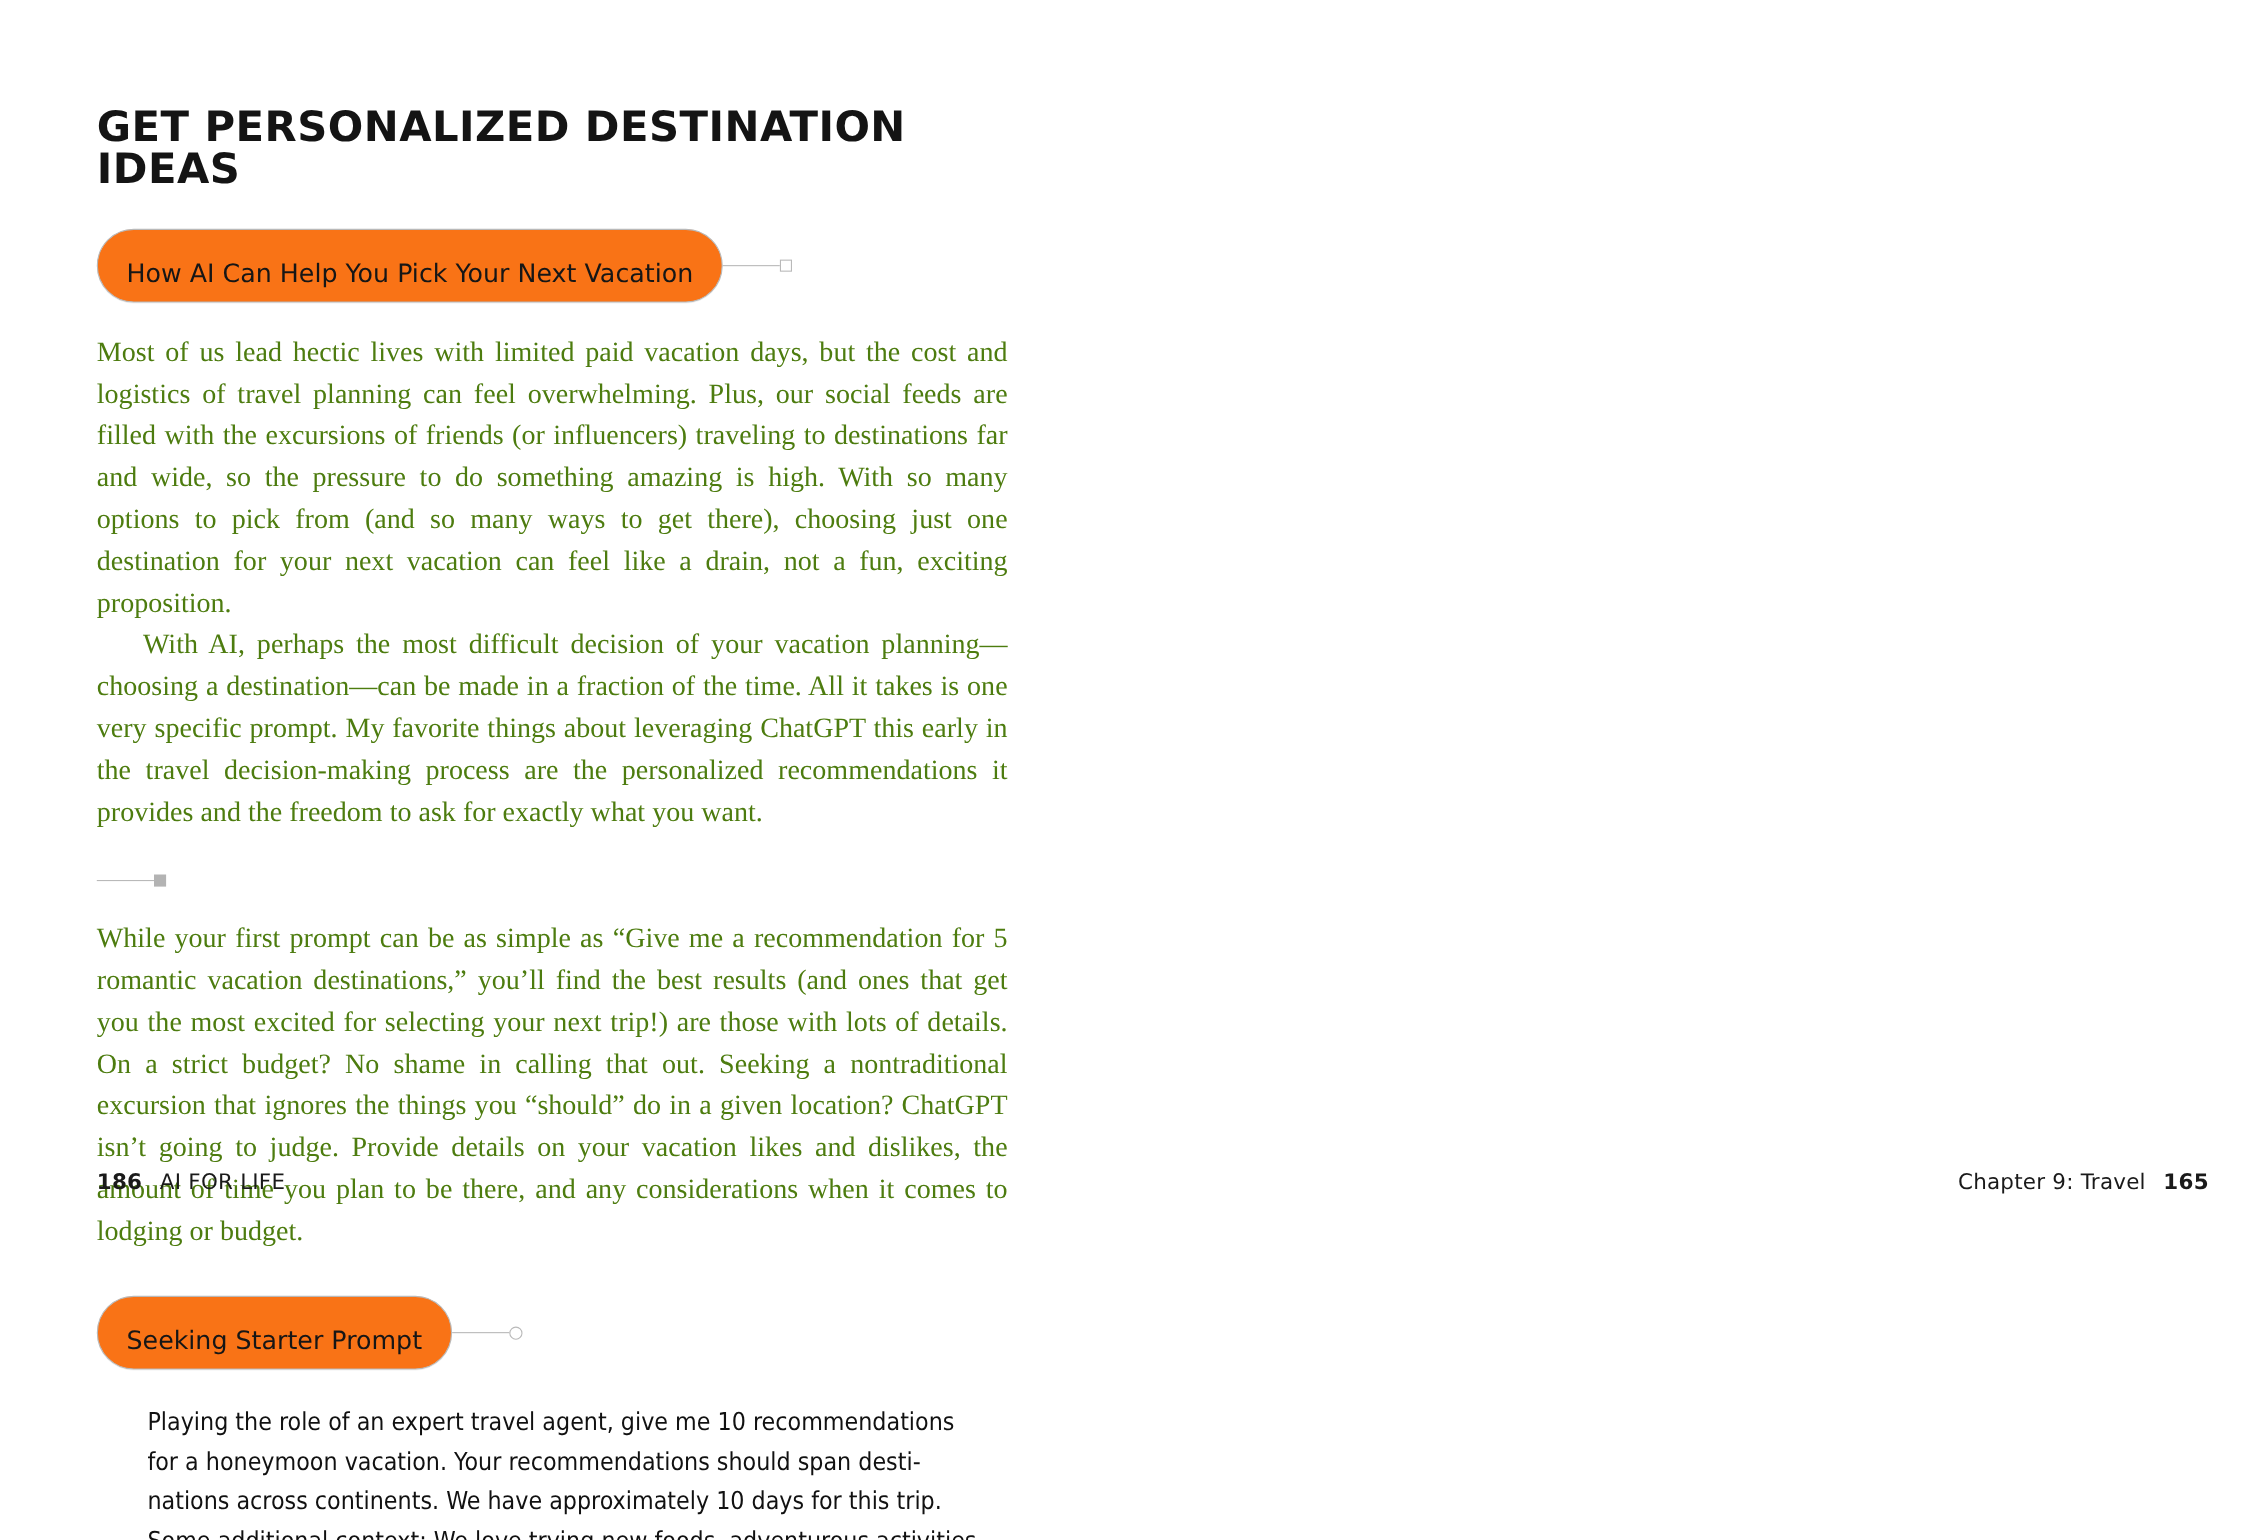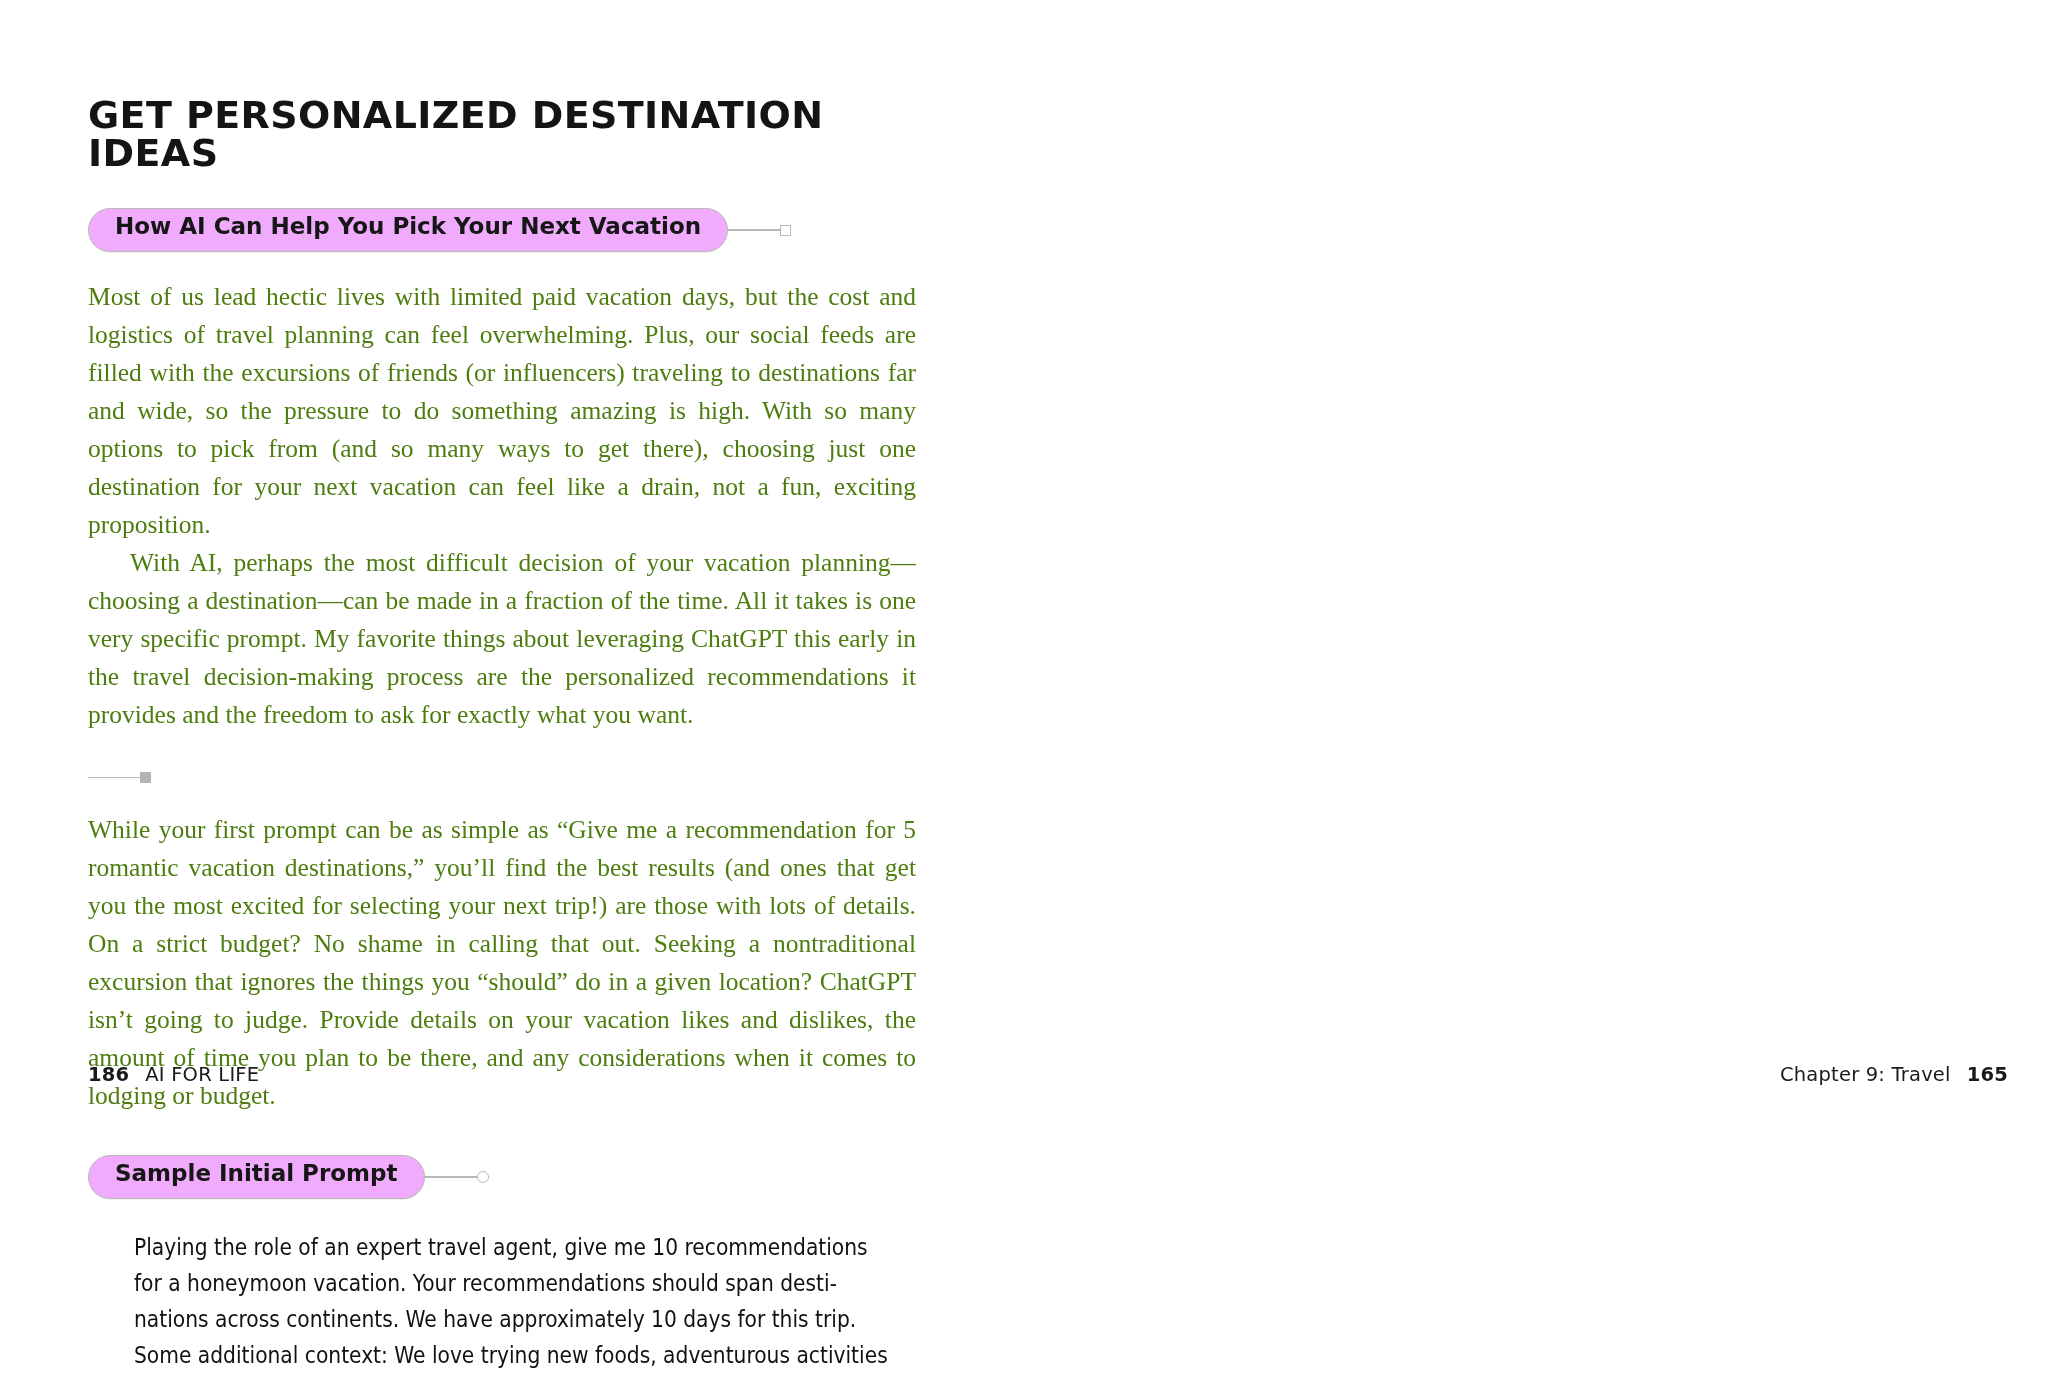--- a/index.html
+++ b/index.html
@@ -50,26 +50,26 @@
   }
 
   
   .badge-row {
     display: flex;
     align-items: center;
     margin: 0;
   }
   .badge {
     display: inline-block;
-    background: #f0abfc;
+    background: #f97316;
     border: 1.5px solid #b9b9b9;
     border-radius: 999px;
-    padding: 6px 26px 13px 26px;
+    padding: 29px 26px 13px 26px;
     font-family: "DejaVu Sans", "Liberation Sans", sans-serif;
-    font-weight: bold;
+    font-weight: normal;
     font-size: 23px;
     line-height: 1;
     color: #161616;
     white-space: nowrap;
     box-shadow: 0 1px 0 rgba(0,0,0,0.06);
   }
   .connector {
     height: 1.5px;
     background: #b9b9b9;
     flex: 0 0 auto;
@@ -156,21 +156,21 @@
       <p class="body indent">With AI, perhaps the most difficult decision of your vacation planning—choosing a destination—can be made in a fraction of the time. All it takes is one very specific prompt. My favorite things about leveraging ChatGPT this early in the travel decision-making process are the personalized recommendations it provides and the freedom to ask for exactly what you want.</p>
 
       <div class="badge-row" style="margin-top:38px;">
         <span class="connector"></span>
         <span class="marker marker-square-filled"></span>
       </div>
 
       <p class="body" style="margin-top:28px;">While your first prompt can be as simple as “Give me a recommendation for 5 romantic vacation destinations,” you’ll find the best results (and ones that get you the most excited for selecting your next trip!) are those with lots of details. On a strict budget? No shame in calling that out. Seeking a nontraditional excursion that ignores the things you “should” do in a given location? ChatGPT isn’t going to judge. Provide details on your vacation likes and dislikes, the amount of time you plan to be there, and any considerations when it comes to lodging or budget.</p>
 
       <div class="badge-row" style="margin-top:40px;">
-        <span class="badge">Sample Initial Prompt</span>
+        <span class="badge">Seeking Starter Prompt</span>
         <span class="connector"></span>
         <span class="marker marker-circle-hollow"></span>
       </div>
 
       <div class="prompt prompt-left" style="margin-top:30px;">Playing the role of an expert travel agent, give me 10 recommendations
 for a honeymoon vacation. Your recommendations should span desti-
 nations across continents. We have approximately 10 days for this trip.
 Some additional context: We love trying new foods, adventurous activities</div>
     </div>
 

